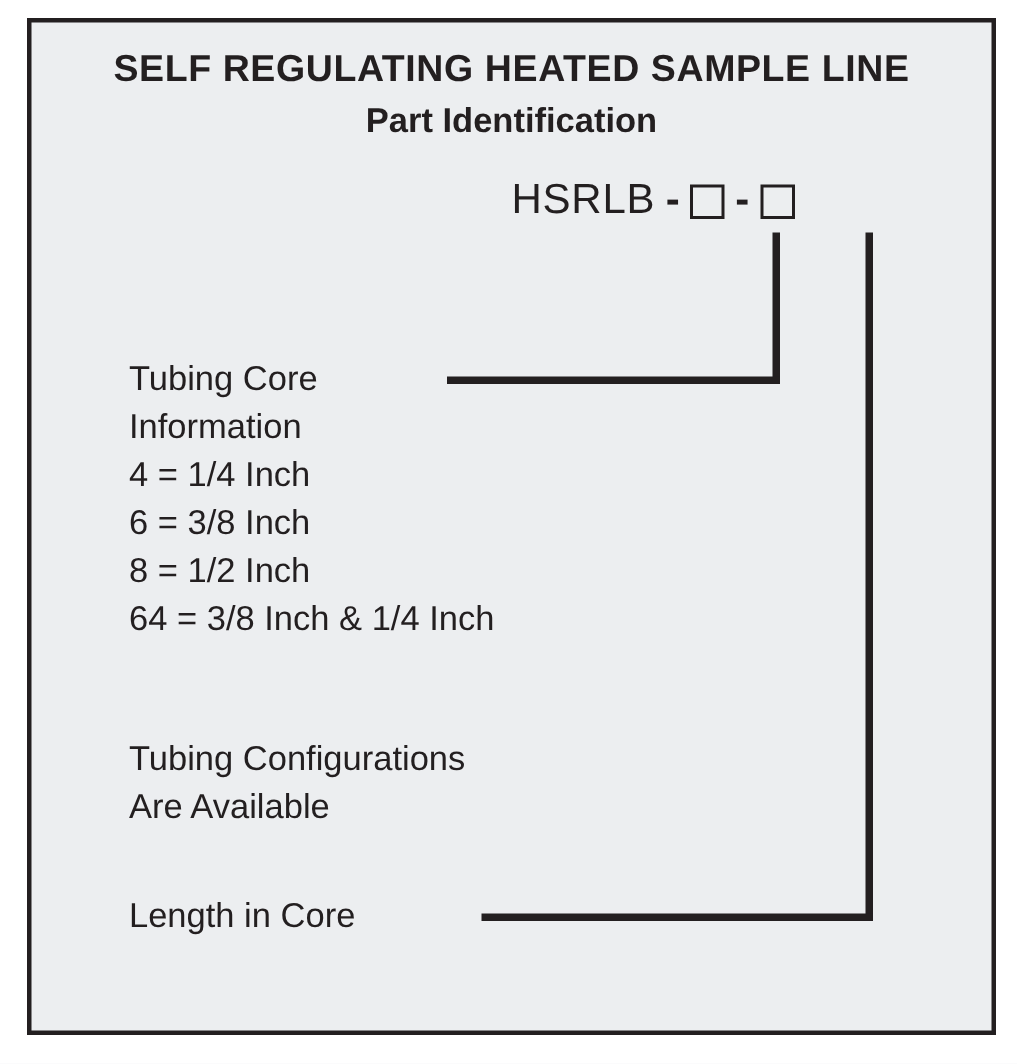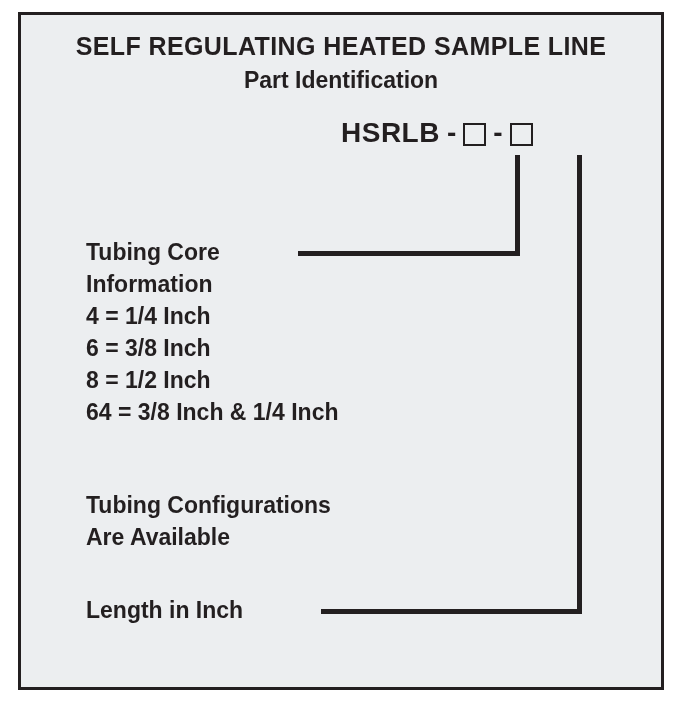--- a/index.html
+++ b/index.html
@@ -49,21 +49,21 @@
   #part-number {
     position: absolute;
     left: 320px;
     top: 96px;
     display: flex;
     align-items: center;
     height: 44px;
   }
   #part-number .prefix {
     font-size: 28px;
-    font-weight: bold;
+    font-weight: normal;
     color: #231f20;
     letter-spacing: 0.5px;
   }
   #part-number .dash {
     font-size: 28px;
     font-weight: bold;
     color: #231f20;
     margin: 0 7px;
   }
   .code-box {
@@ -101,21 +101,21 @@
   #leader-length-h {
     left: 300px;
     top: 594px;
     width: 261px;
     height: 5px;
   }
   
   .callout {
     position: absolute;
     color: #231f20;
-    font-weight: bold;
+    font-weight: normal;
     font-size: 23px;
     line-height: 1.39;
     white-space: pre-line;
   }
   #core-callout {
     left: 65px;
     top: 222px;
   }
   #custom-callout {
     left: 65px;
@@ -150,15 +150,15 @@
   <div class="leader" id="leader-length-h"></div>
 
   <div class="callout" id="core-callout">Tubing Core
 Information
 4 = 1/4 Inch
 6 = 3/8 Inch
 8 = 1/2 Inch
 64 = 3/8 Inch &amp; 1/4 Inch</div>
   <div class="callout" id="custom-callout">Tubing Configurations
 Are Available</div>
-  <div class="callout" id="length-callout">Length in Inch</div>
+  <div class="callout" id="length-callout">Length in Core</div>
 
 </div>
 
 </body></html>

